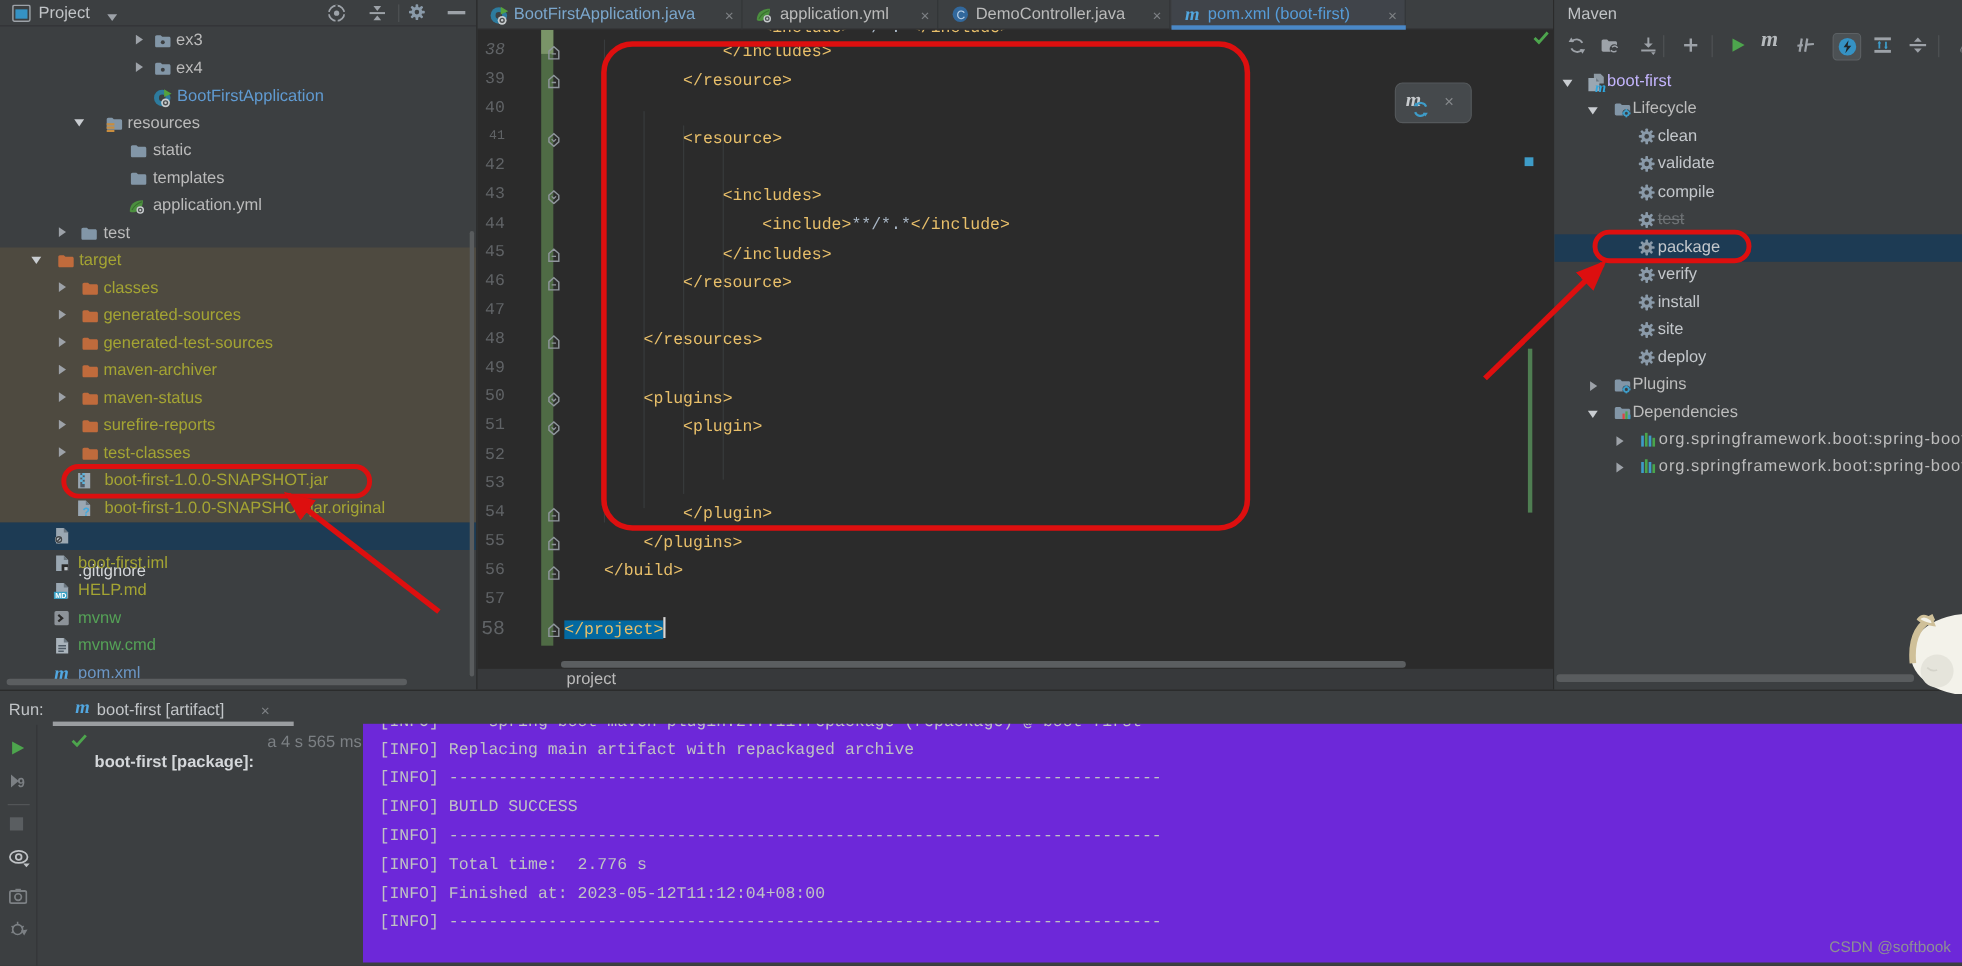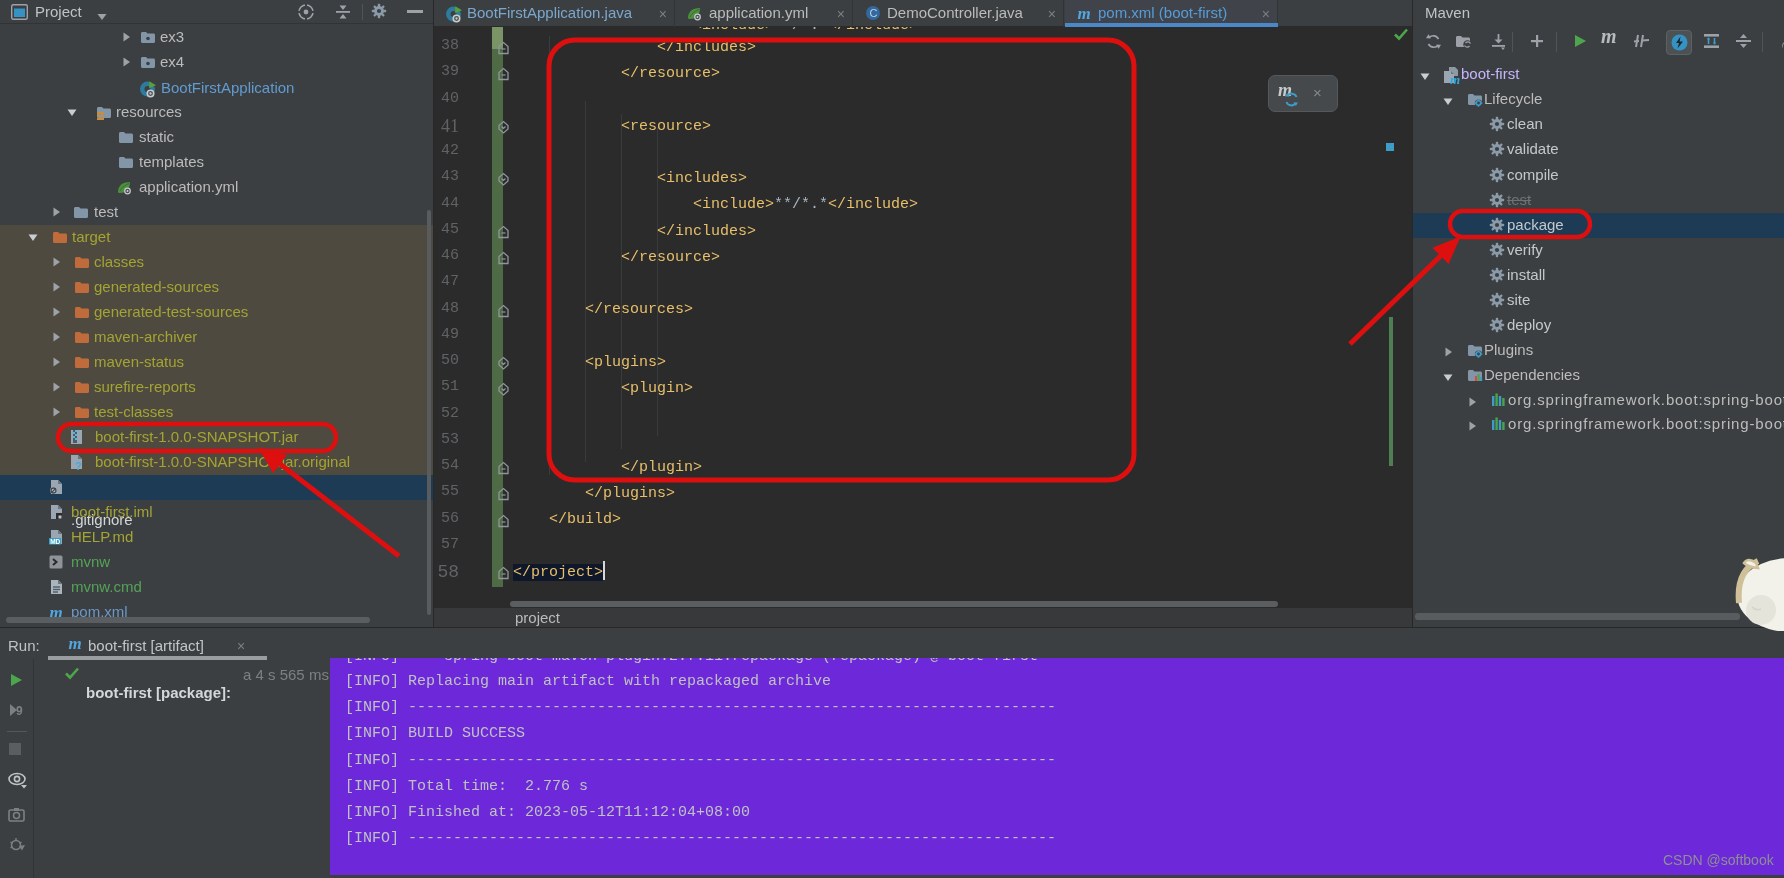--- a/index.html
+++ b/index.html
@@ -269,24 +269,24 @@
         </div>
         <div class="abs" style="left:631px;top:0;width:213px;height:27px;background:#40444a;border-right:1px solid #323537;">
           <div class="abs" style="left:11px;top:5px;"><span style="font-family:'Liberation Serif',serif;font-style:italic;font-weight:bold;color:#52a7e0;font-size:17px;line-height:16px;width:16px;display:inline-block;text-align:center;">m</span></div>
           <div class="abs" style="left:33px;top:4px;color:#569cd8;">pom.xml (boot-first)</div>
           <div class="abs" style="right:7px;top:6px;color:#7d8084;font-size:14px;">×</div>
           <div class="abs" style="left:0;bottom:0;width:213px;height:4px;background:#4a88c7;"></div>
         </div>
       </div>
       <div class="abs" style="left:0;top:0;width:25px;height:600px;">
         <div class="abs mono" style="right:0;top:10.8px;color:#606366;font-size:15px;">37</div>
-        <div class="abs mono" style="right:0;top:37.0px;color:#606366;font-size:15px;">38</div>
+        <div class="abs mono" style="right:0;top:37.0px;color:#606366;font-size:15px;font-style:italic;">38</div>
         <div class="abs mono" style="right:0;top:63.2px;color:#606366;font-size:15px;">39</div>
         <div class="abs mono" style="right:0;top:89.5px;color:#606366;font-size:15px;">40</div>
-        <div class="abs mono" style="right:0;top:115.8px;color:#606366;font-size:18px;font-family:Liberation Serif, serif;">41</div>
+        <div class="abs mono" style="right:0;top:115.8px;color:#606366;font-size:12px;">41</div>
         <div class="abs mono" style="right:0;top:142.0px;color:#606366;font-size:15px;">42</div>
         <div class="abs mono" style="right:0;top:168.2px;color:#606366;font-size:15px;">43</div>
         <div class="abs mono" style="right:0;top:194.5px;color:#606366;font-size:15px;">44</div>
         <div class="abs mono" style="right:0;top:220.8px;color:#606366;font-size:15px;">45</div>
         <div class="abs mono" style="right:0;top:247.0px;color:#606366;font-size:15px;">46</div>
         <div class="abs mono" style="right:0;top:273.2px;color:#606366;font-size:15px;">47</div>
         <div class="abs mono" style="right:0;top:299.5px;color:#606366;font-size:15px;">48</div>
         <div class="abs mono" style="right:0;top:325.8px;color:#606366;font-size:15px;">49</div>
         <div class="abs mono" style="right:0;top:352.0px;color:#606366;font-size:15px;">50</div>
         <div class="abs mono" style="right:0;top:378.2px;color:#606366;font-size:15px;">51</div>
@@ -367,21 +367,21 @@
       <div class="abs mono" style="left:187px;top:244.9px;height:26.25px;line-height:26.25px;font-size:15px;white-space:pre;"><span style="color:#e8bf6a">&lt;/resource&gt;</span></div>
       <div class="abs mono" style="left:79px;top:271.1px;height:26.25px;line-height:26.25px;font-size:15px;white-space:pre;"></div>
       <div class="abs mono" style="left:151px;top:297.4px;height:26.25px;line-height:26.25px;font-size:15px;white-space:pre;"><span style="color:#e8bf6a">&lt;/resources&gt;</span></div>
       <div class="abs mono" style="left:79px;top:323.6px;height:26.25px;line-height:26.25px;font-size:15px;white-space:pre;"></div>
       <div class="abs mono" style="left:151px;top:349.9px;height:26.25px;line-height:26.25px;font-size:15px;white-space:pre;"><span style="color:#e8bf6a">&lt;plugins&gt;</span></div>
       <div class="abs mono" style="left:187px;top:376.1px;height:26.25px;line-height:26.25px;font-size:15px;white-space:pre;"><span style="color:#e8bf6a">&lt;plugin&gt;</span></div>
       <div class="abs mono" style="left:187px;top:454.9px;height:26.25px;line-height:26.25px;font-size:15px;white-space:pre;"><span style="color:#e8bf6a">&lt;/plugin&gt;</span></div>
       <div class="abs mono" style="left:151px;top:481.1px;height:26.25px;line-height:26.25px;font-size:15px;white-space:pre;"><span style="color:#e8bf6a">&lt;/plugins&gt;</span></div>
       <div class="abs mono" style="left:115px;top:507.4px;height:26.25px;line-height:26.25px;font-size:15px;white-space:pre;"><span style="color:#e8bf6a">&lt;/build&gt;</span></div>
       <div class="abs mono" style="left:79px;top:533.6px;height:26.25px;line-height:26.25px;font-size:15px;white-space:pre;"></div>
-      <div class="abs mono" style="left:79px;top:559.9px;height:26.25px;line-height:26.25px;font-size:15px;white-space:pre;"><span style="background:#0f172a;"><span style="color:#e8bf6a">&lt;/project&gt;</span></span><span style="display:inline-block;width:2px;height:19px;background:#d8d8d8;vertical-align:-4px;"></span></div>
+      <div class="abs mono" style="left:79px;top:559.9px;height:26.25px;line-height:26.25px;font-size:15px;white-space:pre;"><span style="background:#0369a1;"><span style="color:#e8bf6a">&lt;/project&gt;</span></span><span style="display:inline-block;width:2px;height:19px;background:#d8d8d8;vertical-align:-4px;"></span></div>
       <div class="abs" style="left:959px;top:26px;"><svg width="16" height="16" viewBox="0 0 16 16" style="">
           <path d="M2 8.5 L6 12.5 L14 3.5" stroke="#4da54d" stroke-width="2.6" fill="none"></path>
         </svg></div>
       <div class="abs" style="left:952px;top:143px;width:8px;height:8px;background:#3e9cc8;"></div>
       <div class="abs" style="left:955px;top:317px;width:4px;height:149px;background:#4f7e52;"></div>
       <div class="abs" style="left:834px;top:75px;width:70px;height:37px;background:#45494c;border:1px solid #55595c;border-radius:7px;">
         <div class="abs" style="left:9px;top:4px;font-family:'Liberation Serif',serif;font-style:italic;font-weight:bold;font-size:18px;color:#c8cbce;">m</div>
         <div class="abs" style="left:15px;top:16px;"><svg width="15" height="15" viewBox="0 0 15 15" style="">
             <path d="M12.5 5 A 5 5 0 0 0 3.5 4" stroke="#3e9cc8" stroke-width="2" fill="none"></path>
             <path d="M2.5 10 A 5 5 0 0 0 11.5 11" stroke="#3e9cc8" stroke-width="2" fill="none"></path>

